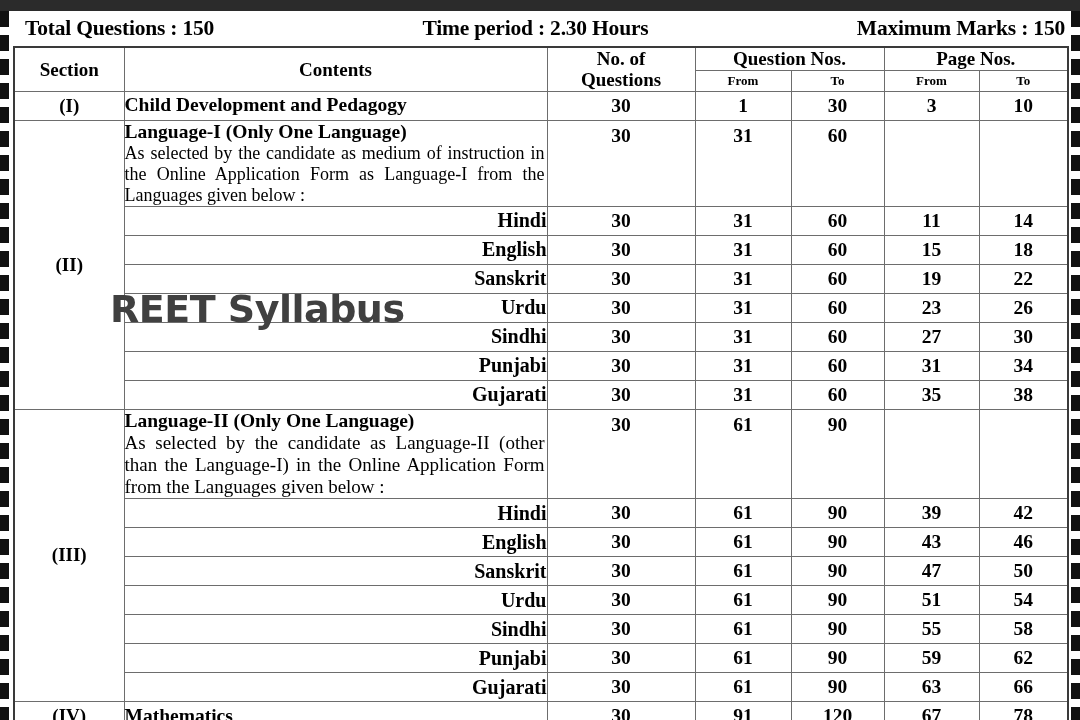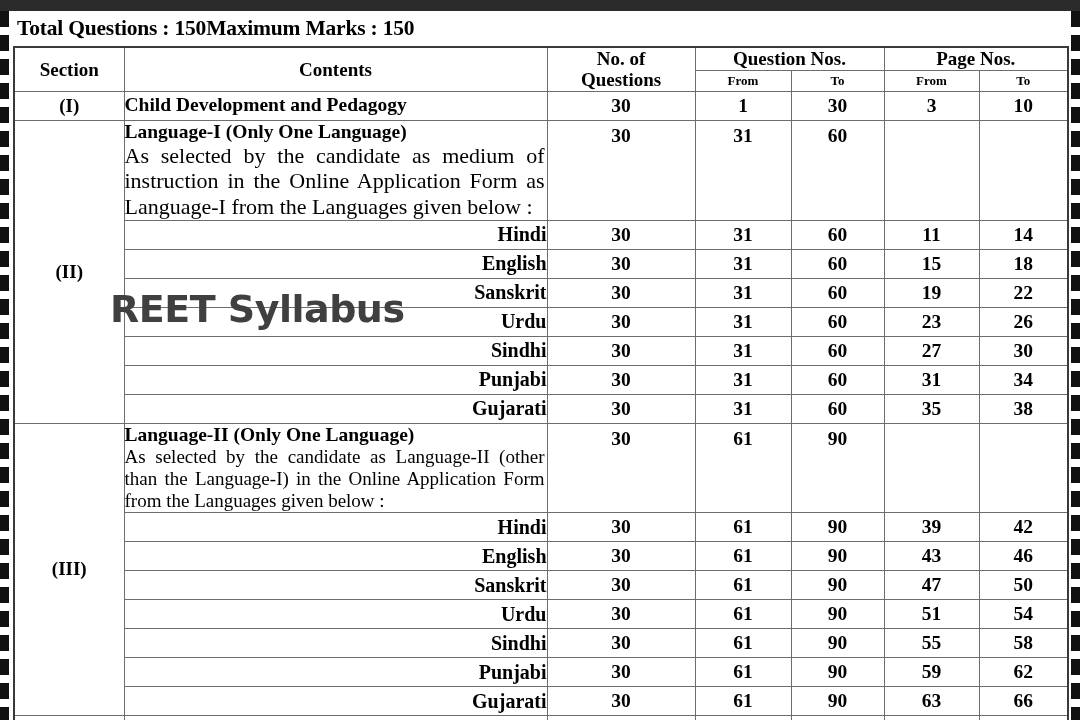--- a/index.html
+++ b/index.html
@@ -49,21 +49,21 @@
     padding: 0 6px 0 8px;
     background: #ffffff;
   }
   .info-cell {
     font-weight: bold;
     font-size: 21.5px;
     color: #000000;
     white-space: nowrap;
     letter-spacing: -0.2px;
   }
-  .info-cell.left   { flex: 0 0 auto; }
+  .info-cell.left   { flex: 0 0 auto; margin-left: 8px; }
   .info-cell.center { flex: 1 1 auto; text-align: center; }
   .info-cell.right  { flex: 0 0 auto; }
 
   
   table.syllabus {
     border-collapse: collapse;
     table-layout: fixed;
     width: 1054px;
     margin-left: 4px;
     background: #ffffff;
@@ -117,21 +117,21 @@
     font-weight: bold;
   }
   .title-line {
     font-weight: bold;
     font-size: 19.5px;
     line-height: 1.15;
     white-space: nowrap;
   }
   .desc {
     font-weight: normal;
-    font-size: 22px;
+    font-size: 18px;
     line-height: 1.16;
     text-align: justify;
     text-align-last: left;
     padding-right: 2px;
   }
   .desc.tight { font-size: 19px; }
 
   td.lang {
     text-align: right;
     font-weight: bold;
@@ -169,20 +169,21 @@
 <div id="page">
 
   <div class="top-band"></div>
   <div class="edge edge-left"></div>
   <div class="edge edge-right"></div>
 
   <div class="sheet">
 
     <div class="info-bar">
       <div class="info-cell left">Total Questions : 150</div>
+      <div class="info-cell center">Time period : 2.30 Hours</div>
       <div class="info-cell right">Maximum Marks : 150</div>
     </div>
 
     <table class="syllabus">
       <colgroup>
         <col class="c-section">
         <col class="c-contents">
         <col class="c-noq">
         <col class="c-qfrom">
         <col class="c-qto">

